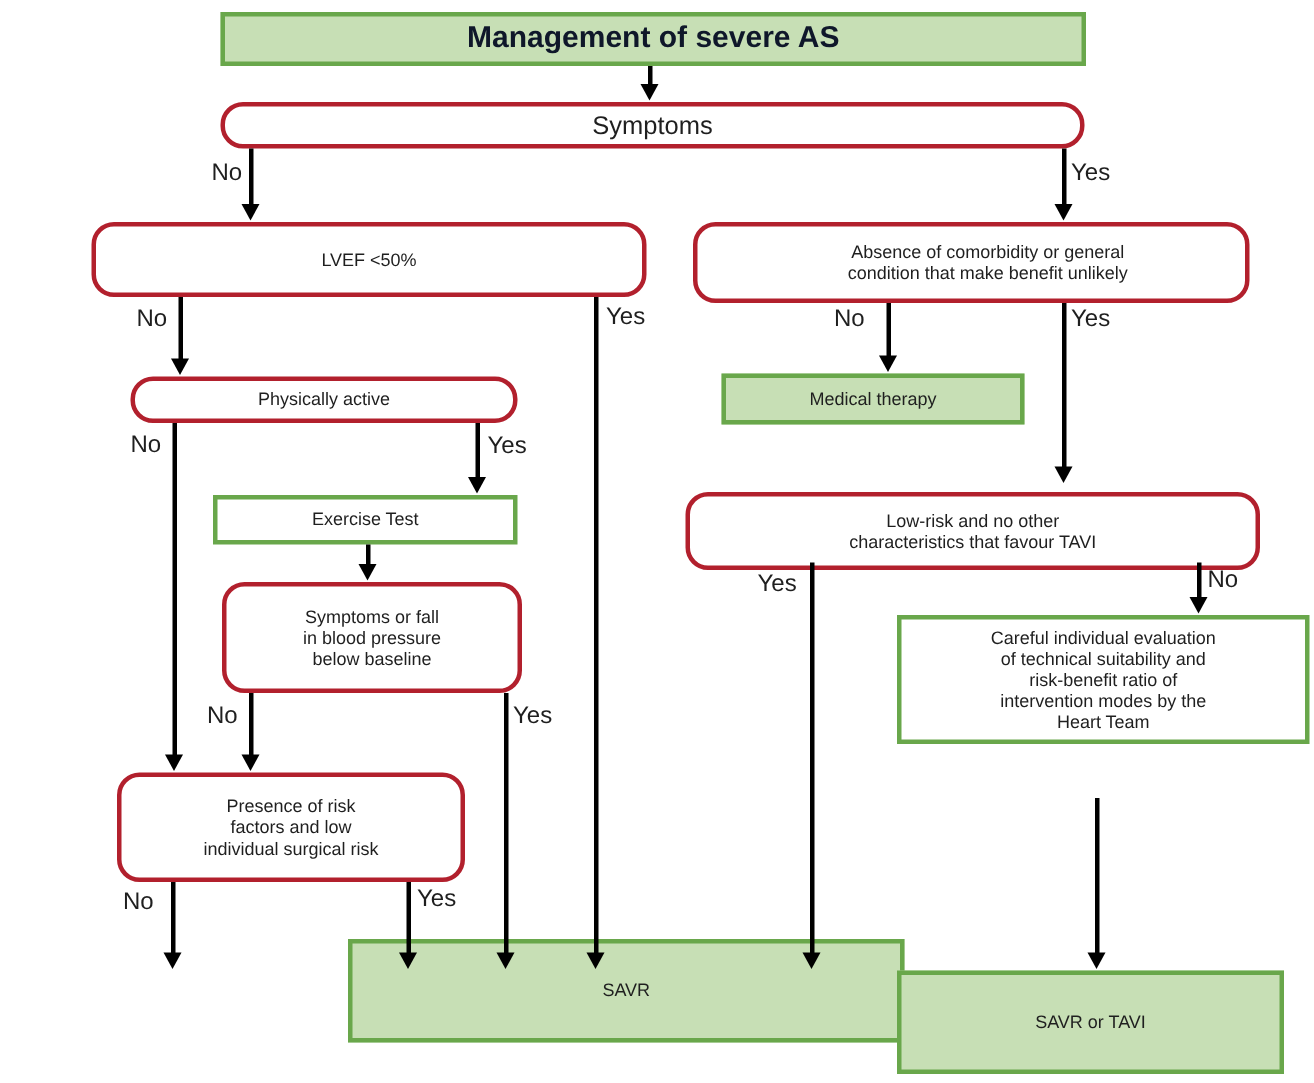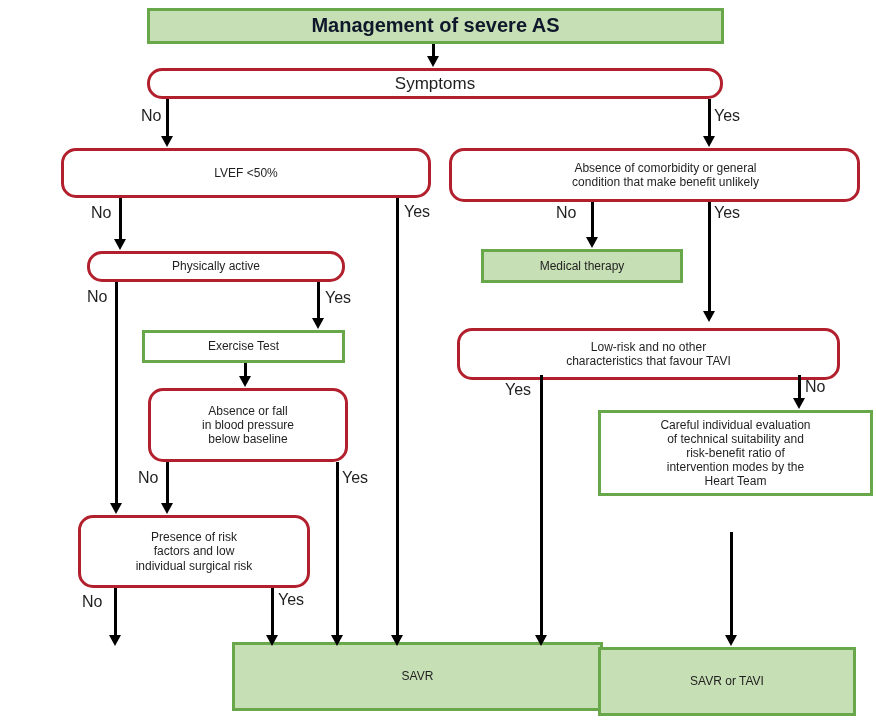--- a/index.html
+++ b/index.html
@@ -62,39 +62,39 @@
     line-height: 1;
   }
 </style>
 </head>
 <body>
 
 <div id="stage">
     <div class="node green-fill title-style" style="left: 147px; top: 8px; width: 577px; height: 36px;">Management of severe AS</div>
     <div class="node red-round" style="left: 147px; top: 68px; width: 576px; height: 31px; font-size: 17px;">Symptoms</div>
     <div class="node red-round" style="left: 61px; top: 148px; width: 370px; height: 50px;">LVEF &lt;50%</div>
-    <div class="node red-round" style="left: 449px; top: 148px; width: 411px; height: 54px; padding-left: 28px;">Absence of comorbidity or general
+    <div class="node red-round" style="left: 462px; top: 148px; width: 371px; height: 54px; padding-left: 28px;">Absence of comorbidity or general
 condition that make benefit unlikely</div>
     <div class="node red-round" style="left: 87px; top: 251px; width: 258px; height: 31px;">Physically active</div>
     <div class="node green-fill" style="left: 481px; top: 249px; width: 202px; height: 34px;">Medical therapy</div>
     <div class="node green-border" style="left: 142px; top: 330px; width: 203px; height: 33px;">Exercise Test</div>
-    <div class="node red-round" style="left: 148px; top: 388px; width: 200px; height: 74px;">Absence or fall
+    <div class="node red-round" style="left: 148px; top: 388px; width: 200px; height: 74px;">Symptoms or fall
 in blood pressure
 below baseline</div>
     <div class="node red-round" style="left: 457px; top: 328px; width: 383px; height: 52px;">Low-risk and no other
 characteristics that favour TAVI</div>
     <div class="node red-round" style="left: 78px; top: 515px; width: 232px; height: 73px;">Presence of risk
 factors and low
 individual surgical risk</div>
     <div class="node green-border" style="left: 598px; top: 410px; width: 275px; height: 86px;">Careful individual evaluation
 of technical suitability and
 risk-benefit ratio of
 intervention modes by the
 Heart Team</div>
-    <div class="node green-fill" style="left: 232px; top: 642px; width: 371px; height: 69px; text-align: center;">SAVR</div>
+    <div class="node green-fill" style="left: 232px; top: 626px; width: 371px; height: 69px; text-align: center;">SAVR</div>
     <div class="node green-fill" style="left: 598px; top: 647px; width: 258px; height: 69px;">SAVR or TAVI</div>
     <div class="edge" style="left: 431.5px; top: 44px; height: 14px;"></div>
     <div class="arrowhead" style="left: 427px; top: 56px;"></div>
     <div class="edge" style="left: 165.5px; top: 99px; height: 39px;"></div>
     <div class="arrowhead" style="left: 161px; top: 136px;"></div>
     <div class="edge" style="left: 707.5px; top: 99px; height: 39px;"></div>
     <div class="arrowhead" style="left: 703px; top: 136px;"></div>
     <div class="edge" style="left: 118.5px; top: 198px; height: 43px;"></div>
     <div class="arrowhead" style="left: 114px; top: 239px;"></div>
     <div class="edge" style="left: 395.5px; top: 198px; height: 439px;"></div>

